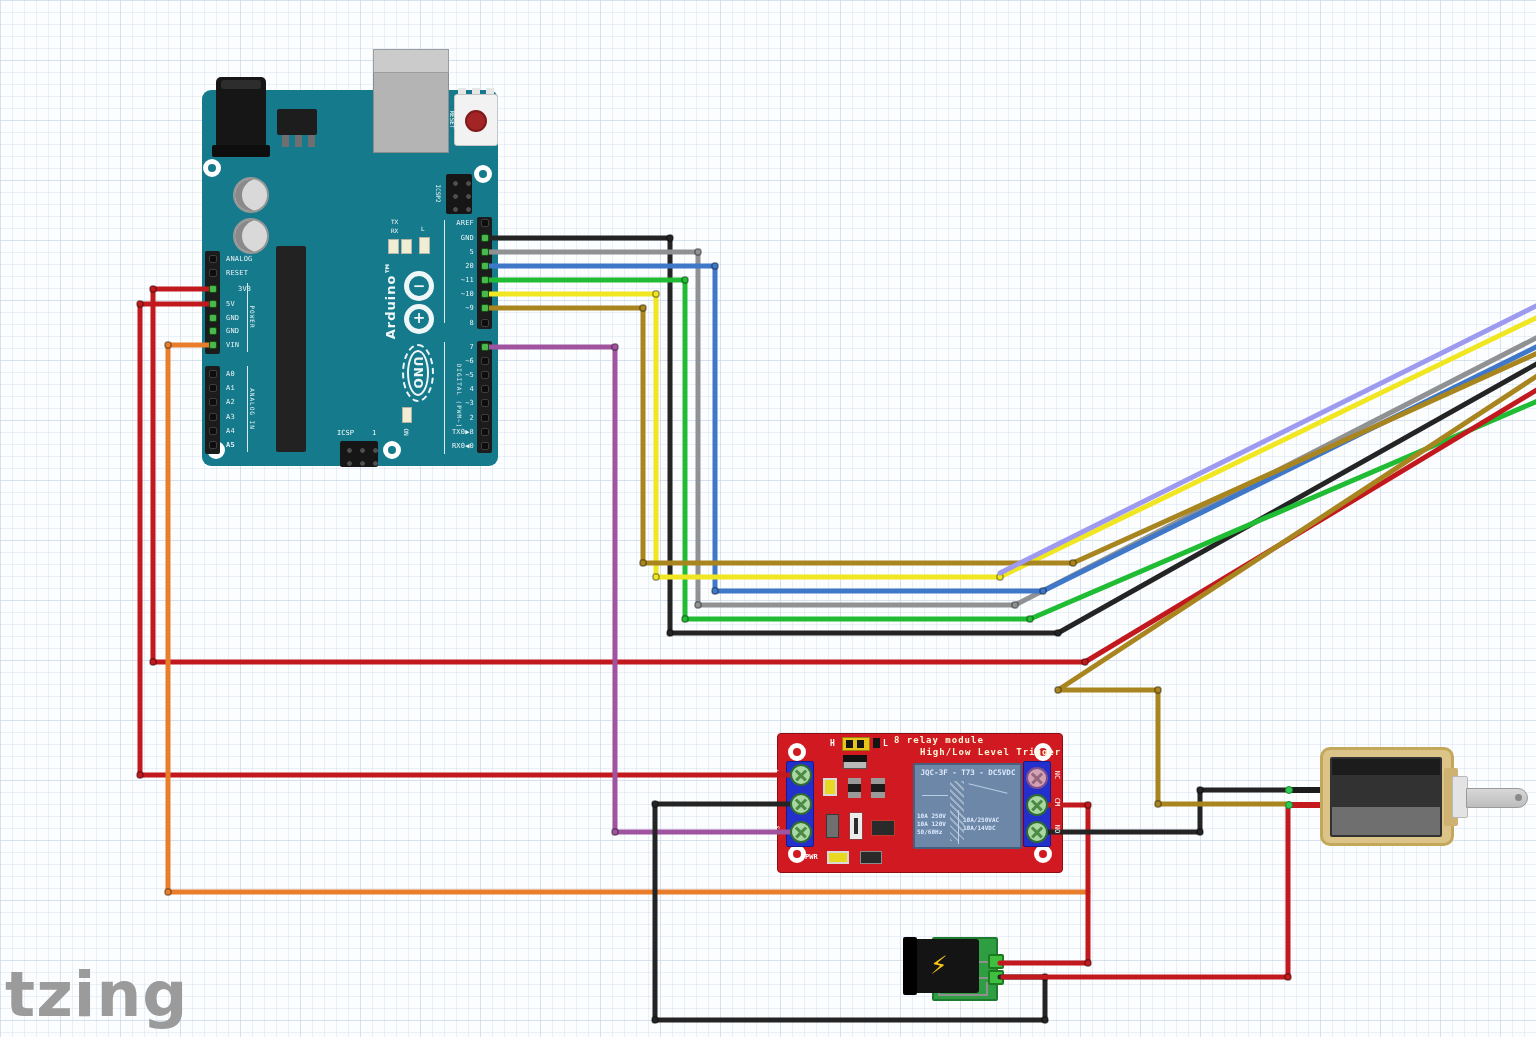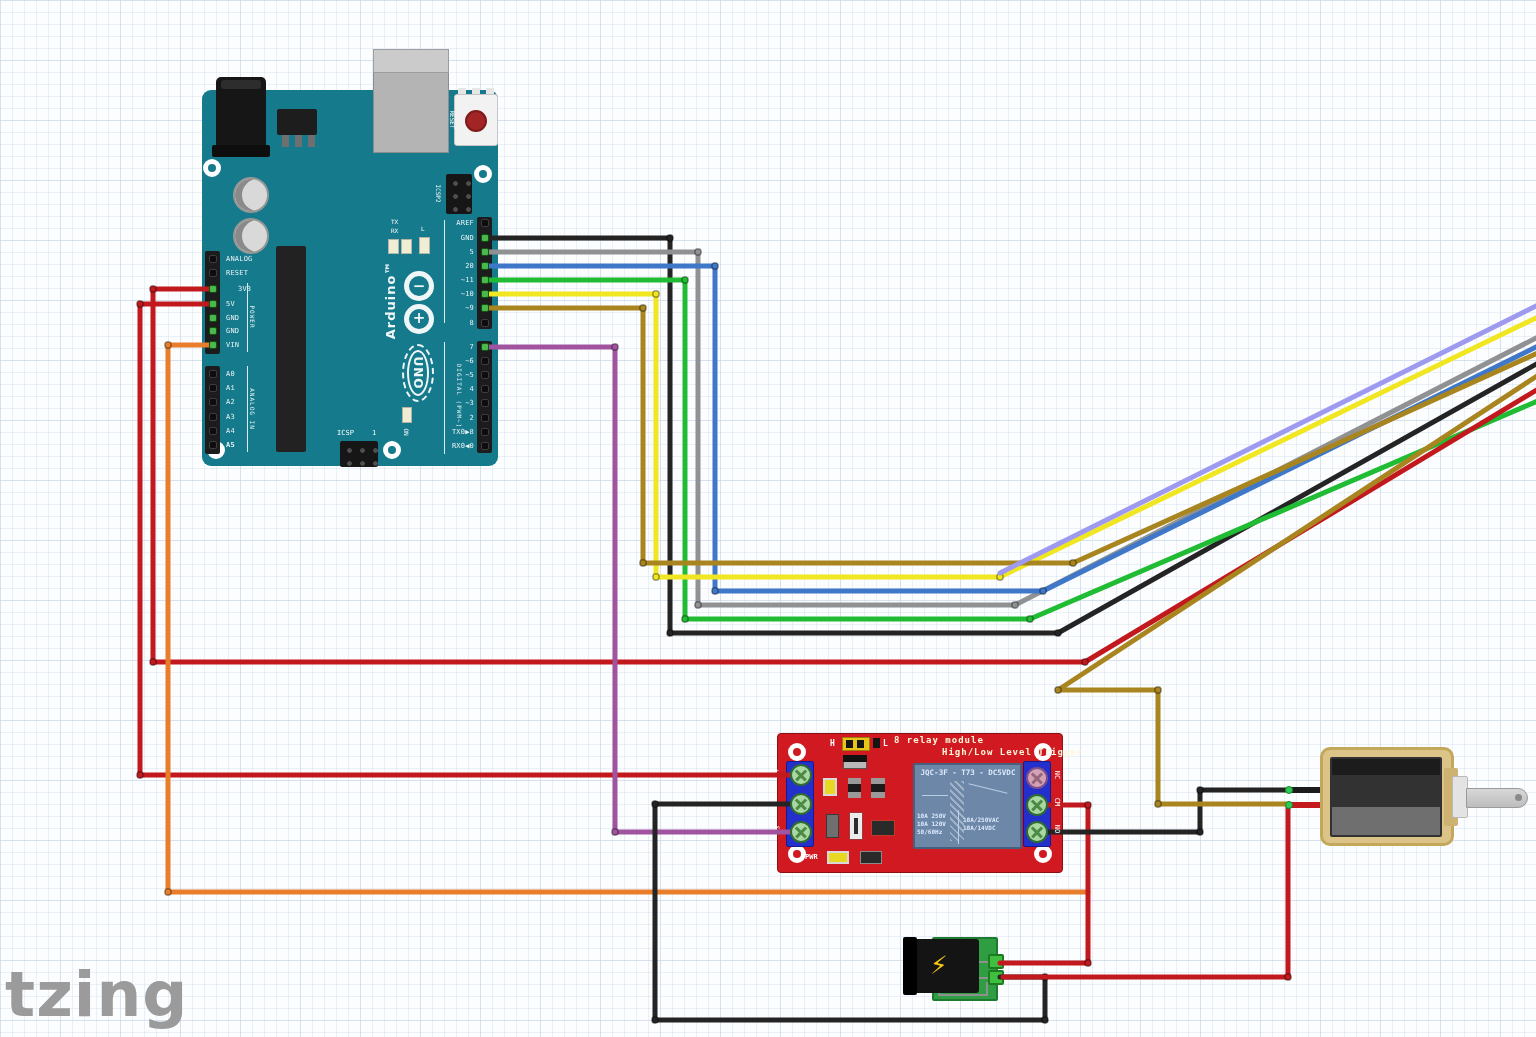--- a/index.html
+++ b/index.html
@@ -117,21 +117,21 @@
   <div class="abs hole" style="left:1034px;top:845px;"></div>
 
   <div class="abs mono" style="left:830px;top:739px;font-size:8px;color:#fff;font-weight:bold;">H</div>
   <div class="abs" style="left:842px;top:737px;width:28px;height:14px;background:#e8c418;border:1px solid #9a7d0a;box-sizing:border-box;"></div>
   <div class="abs" style="left:846px;top:740px;width:7px;height:8px;background:#151515;"></div>
   <div class="abs" style="left:857px;top:740px;width:7px;height:8px;background:#151515;"></div>
   <div class="abs" style="left:873px;top:738px;width:7px;height:10px;background:#151515;"></div>
   <div class="abs mono" style="left:883px;top:739px;font-size:8px;color:#fff;font-weight:bold;">L</div>
 
   <div class="abs mono" style="left:894px;top:735px;font-size:9px;color:#fdf7d8;font-weight:bold;letter-spacing:1px;">8 relay module</div>
-  <div class="abs mono" style="left:942px;top:747px;font-size:9px;color:#fdf7d8;font-weight:bold;letter-spacing:1px;">High/Low Level Trigger</div>
+  <div class="abs mono" style="left:920px;top:747px;font-size:9px;color:#fdf7d8;font-weight:bold;letter-spacing:1px;">High/Low Level Trigger</div>
 
   <div class="abs" style="left:843px;top:755px;width:24px;height:14px;background:#b9b9b9;border:1px solid #555;box-sizing:border-box;"></div>
   <div class="abs" style="left:843px;top:755px;width:24px;height:7px;background:#111;"></div>
   <div class="abs" style="left:823px;top:778px;width:14px;height:18px;background:#e8d821;border:2px solid #d9d9d9;box-sizing:border-box;"></div>
   <div class="abs" style="left:848px;top:778px;width:13px;height:20px;background:#9a9a9a;"></div>
   <div class="abs" style="left:848px;top:784px;width:13px;height:8px;background:#1a1a1a;"></div>
   <div class="abs" style="left:871px;top:778px;width:14px;height:20px;background:#9a9a9a;"></div>
   <div class="abs" style="left:871px;top:784px;width:14px;height:8px;background:#1a1a1a;"></div>
   <div class="abs" style="left:826px;top:814px;width:13px;height:24px;background:#6f6f6f;border:1px solid #3a3a3a;box-sizing:border-box;"></div>
   <div class="abs" style="left:849px;top:812px;width:14px;height:28px;background:#ececec;border:1px solid #9a3a3a;box-sizing:border-box;"></div>

